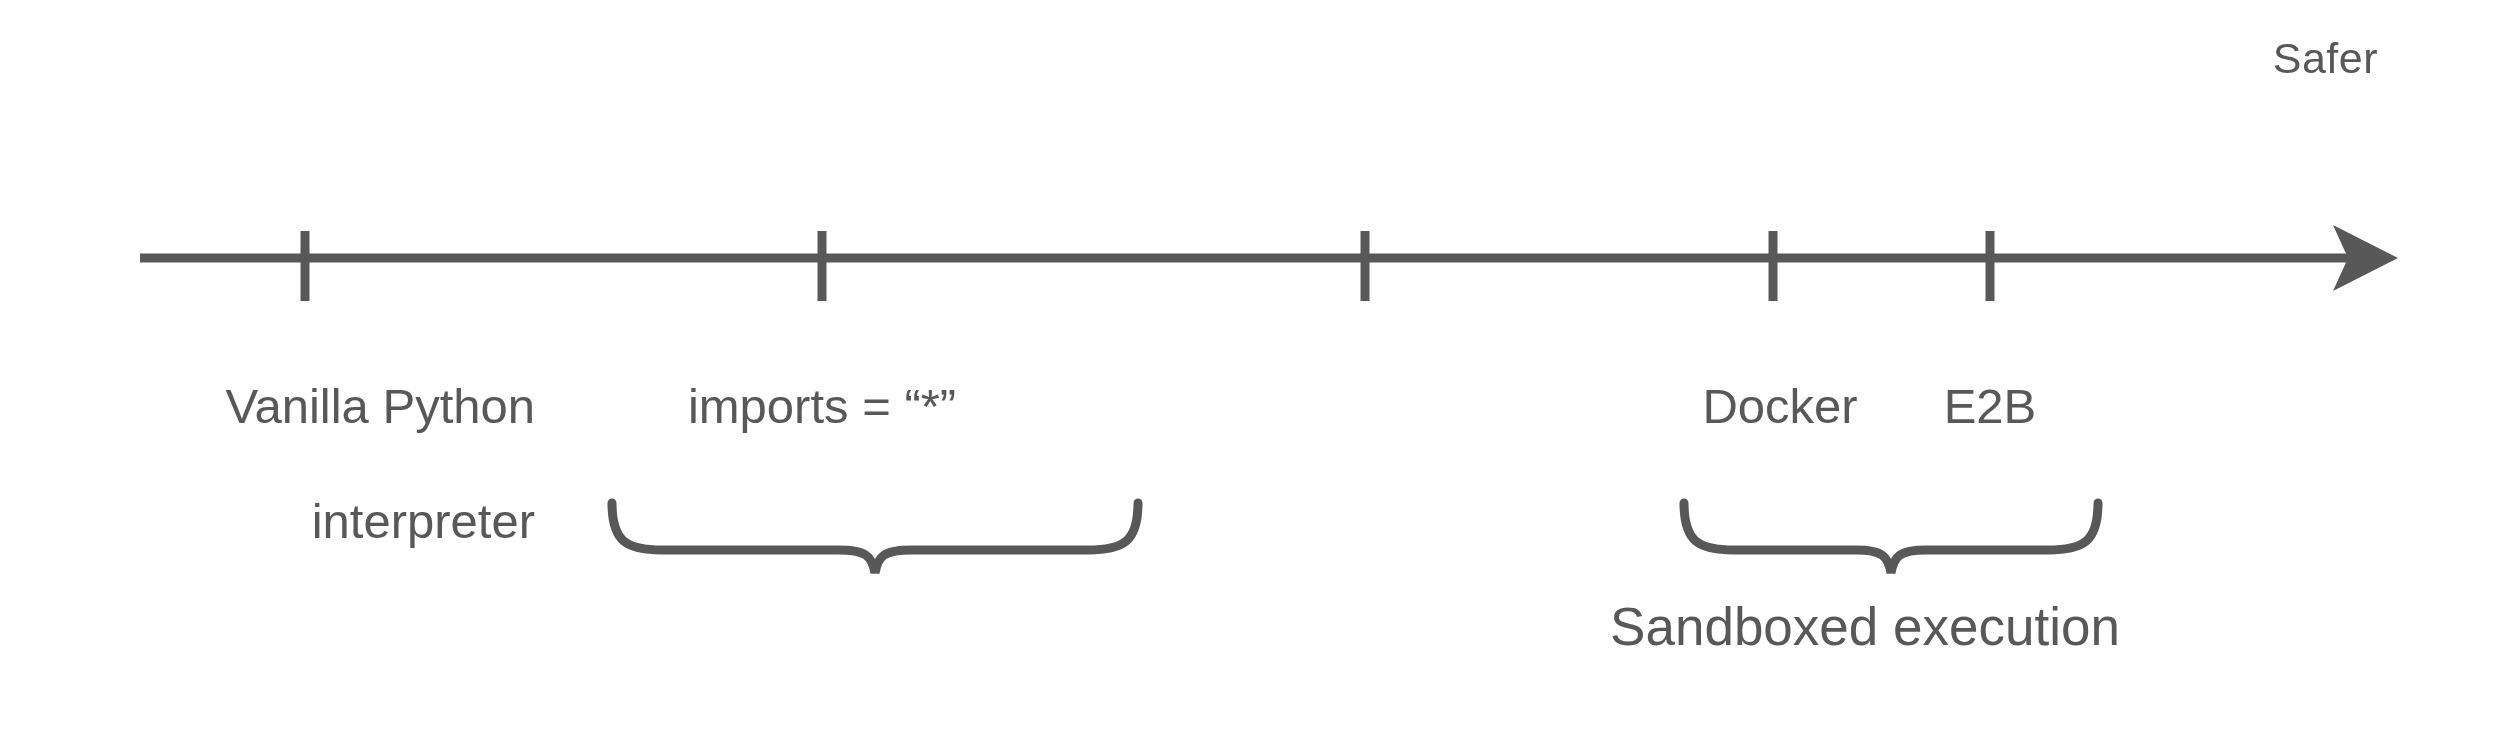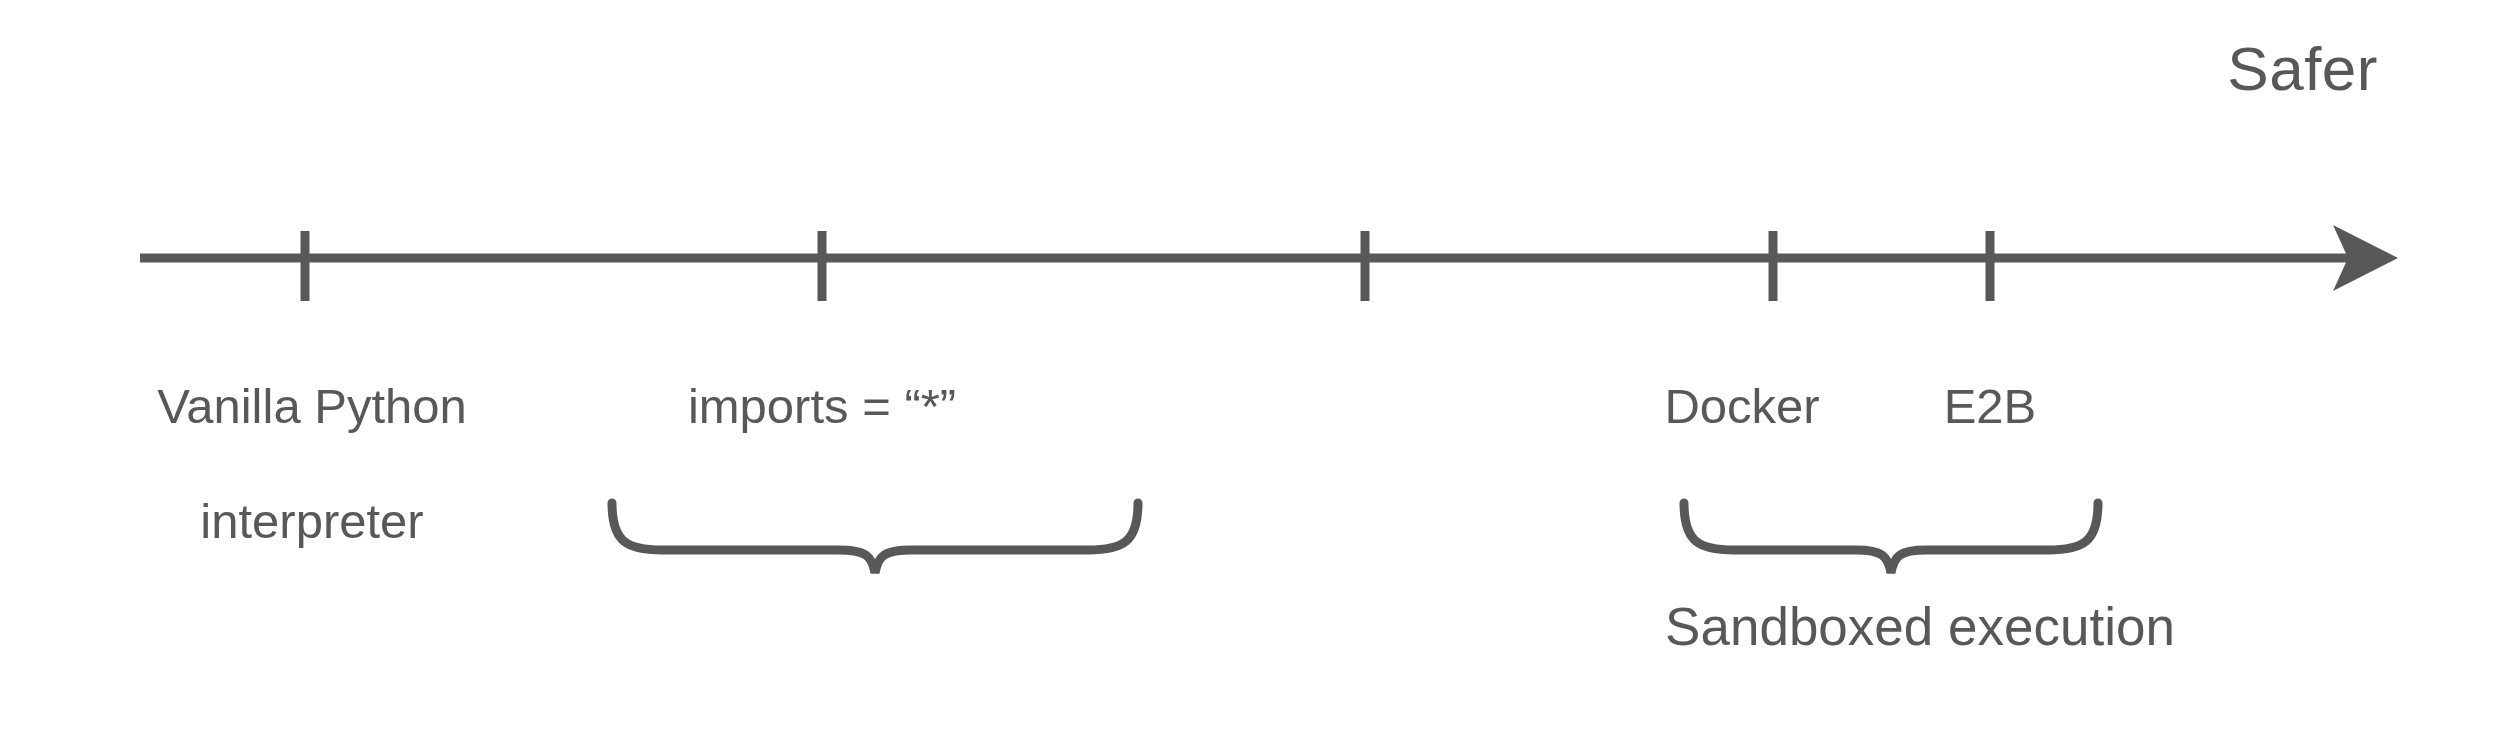--- a/index.html
+++ b/index.html
@@ -22,21 +22,21 @@
     left: 0;
     top: 0;
     width: 2500px;
     height: 742px;
     pointer-events: none;
   }
   .safer-label {
     position: absolute;
     right: 122px;
     top: 36px;
-    font-size: 62px;
+    font-size: 43px;
     color: #585858;
     letter-spacing: 0.5px;
     white-space: nowrap;
     line-height: 1.05;
   }
   .tick-label {
     position: absolute;
     top: 320px;
     text-align: center;
     font-size: 49px;
@@ -79,34 +79,34 @@
       <line x1="1773" y1="231" x2="1773" y2="301" stroke="#585858" stroke-width="9"></line>
       <line x1="1990" y1="231" x2="1990" y2="301" stroke="#585858" stroke-width="9"></line>
     </g>
 
     <g id="braces" fill="none" stroke="#585858" stroke-width="9" stroke-linecap="round">
       <path d="M 612,503 C 612,542 627,550 662,550 L 838,550 C 866,550 872,556 875,573 C 878,556 884,550 912,550 L 1088,550 C 1123,550 1138,542 1138,503"></path>
       <path d="M 1684,503 C 1684,542 1699,550 1734,550 L 1856,550 C 1882,550 1888,556 1891,573 C 1894,556 1900,550 1926,550 L 2048,550 C 2083,550 2098,542 2098,503"></path>
     </g>
   </svg>
 
-  <div class="tick-label" style="left:312px; width:460px;">
+  <div class="tick-label" style="left:305px; width:460px;text-align:right;">
     <span class="ln">Vanilla Python</span>
     <span class="ln">interpreter</span>
   </div>
 
   <div class="tick-label" style="left:822px; width:460px;">
     <span class="ln">imports = “*”</span>
   </div>
 
 
-  <div class="tick-label" style="left:1742px; width:300px;">
+  <div class="tick-label" style="left:1780px; width:300px;">
     <span class="ln">Docker</span>
   </div>
 
   <div class="tick-label" style="left:1990px; width:240px;">
     <span class="ln">E2B</span>
   </div>
 
 
-  <div class="brace-label" style="left:1920px;">Sandboxed execution</div>
+  <div class="brace-label" style="left:1865px;">Sandboxed execution</div>
 
 </div>
 
 </body></html>

